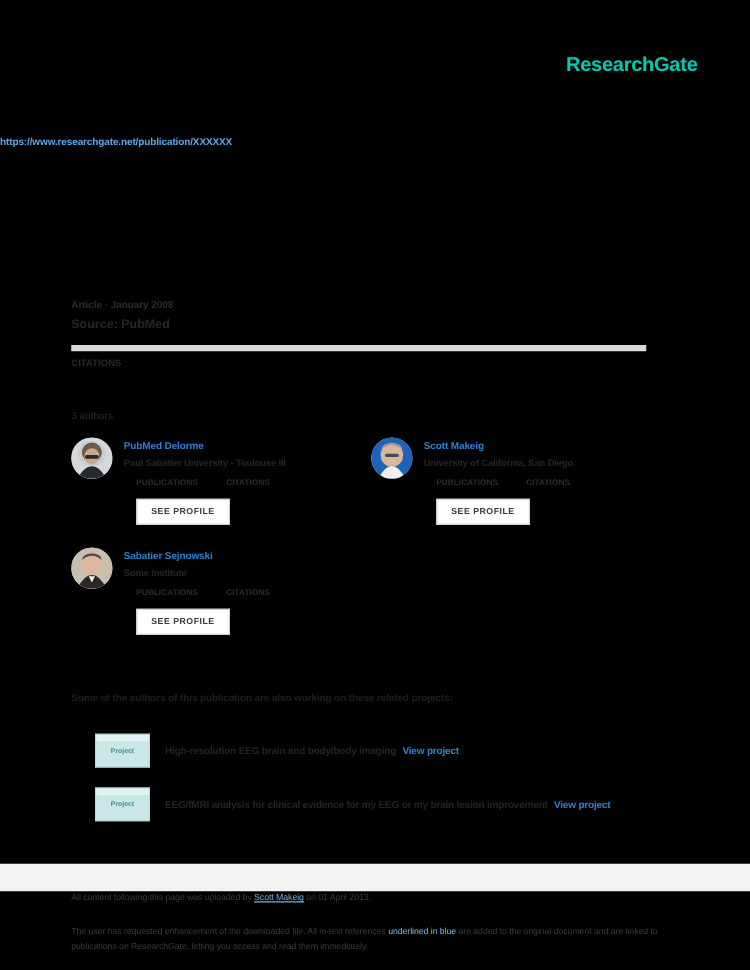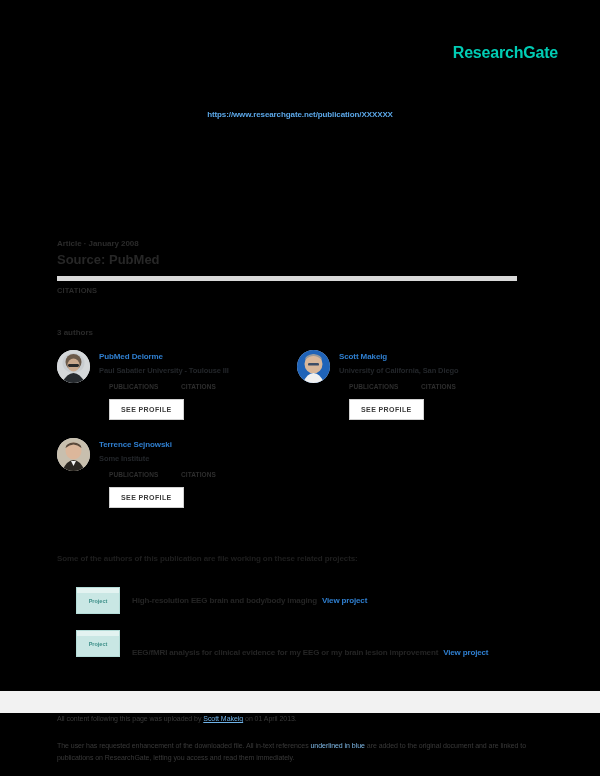--- a/index.html
+++ b/index.html
@@ -14,38 +14,38 @@
   
   .logo {
     position: absolute; right: 42px; top: 44px;
     font-size: 16px; font-weight: bold; letter-spacing: -0.2px;
     color: #00ccb4;
   }
 
   
   .url-line {
     position: absolute; left: 0; right: 0; top: 103px;
-    text-align: center;
+    text-align: left;
   }
   .url-link {
     font-size: 8px; font-weight: bold; color: #5ba7e8;
     letter-spacing: -0.1px;
     text-decoration: none;
     filter: blur(0.35px);
   }
 
   
   .meta { position: absolute; left: 57px; top: 238px; }
   .meta-line1 {
     font-size: 8px; font-weight: bold; color: #2b2b2b;
     letter-spacing: -0.05px; line-height: 12px;
     filter: blur(0.35px);
   }
   .meta-line2 {
-    font-size: 13px; font-weight: bold; color: #272727;
+    font-size: 10px; font-weight: bold; color: #272727;
     margin-top: 4px; line-height: 11px;
     filter: blur(0.35px);
   }
 
   
   .stats {
     position: absolute; left: 57px; top: 276px;
     width: 460px; display: flex; gap: 24px;
   }
   .stat { flex: 1; }
@@ -53,21 +53,21 @@
   .stat-label {
     margin-top: 5px;
     font-size: 7.5px; font-weight: bold; color: #2a2a2a;
     letter-spacing: 0.1px;
     filter: blur(0.35px);
   }
 
   
   .authors-title {
     position: absolute; left: 57px; top: 328px;
-    font-size: 8px; font-weight: bold; color: #2a2a2a;
+    font-size: 8px; font-weight: normal; color: #2a2a2a;
     filter: blur(0.35px);
   }
   .authors {
     position: absolute; left: 57px; top: 350px;
     width: 480px;
     display: flex; flex-wrap: wrap;
   }
   .author {
     width: 240px;
     display: flex; align-items: flex-start;
@@ -119,21 +119,21 @@
     position: absolute; left: 57px; top: 554px;
     font-size: 8px; font-weight: bold; color: #1f1f1f;
     letter-spacing: -0.1px;
     filter: blur(0.35px);
   }
   .project-row {
     position: absolute; left: 57px;
     display: flex; align-items: center; padding-left: 19px;
   }
   .project-row.p1 { top: 587px; }
-  .project-row.p2 { top: 630px; align-items: flex-end; }
+  .project-row.p2 { top: 630px; }
   .project-thumb {
     width: 44px; height: 27px;
     background: #c9e7e4;
     border: 1px solid #b4dcd8;
     margin-right: 12px;
     display: flex; align-items: center; justify-content: center;
     position: relative;
     flex: 0 0 44px;
   }
   .project-thumb::before {
@@ -246,33 +246,33 @@
       <div class="avatar">
         <svg viewBox="0 0 33 33">
           <rect width="33" height="33" fill="#c8bfae"></rect>
           <ellipse cx="16.5" cy="13" rx="8" ry="8.5" fill="#dcb79b"></ellipse>
           <path d="M8.5 10 Q16.5 3 24.5 10 Q24 5 16.5 4.5 Q9 5 8.5 10Z" fill="#5a4a3c"></path>
           <path d="M5 33 Q10 22 16.5 22 Q23 22 28 33 Z" fill="#2b2722"></path>
           <path d="M14 23 L16.5 28 L19 23 Z" fill="#f2f2f2"></path>
         </svg>
       </div>
       <div class="author-body">
-        <div class="author-name">Terrence Sejnowski</div>
+        <div class="author-name">Sabatier Sejnowski</div>
         <div class="author-affil">Some Institute</div>
         <div class="author-stats">
           <div class="author-stat pubs">PUBLICATIONS</div>
           <div class="author-stat">CITATIONS</div>
         </div>
         <div class="see-profile">SEE PROFILE</div>
       </div>
     </div>
 
   </div>
 
-  <div class="projects-intro">Some of the authors of this publication are file working on these related projects:</div>
+  <div class="projects-intro">Some of the authors of this publication are also working on these related projects:</div>
 
   <div class="project-row p1">
     <div class="project-thumb">
       <span class="project-thumb-label">Project</span>
     </div>
     <div class="project-title">High-resolution EEG brain and body/body imaging</div>
     <a href="#" class="project-link">View project</a>
   </div>
 
   <div class="project-row p2">

